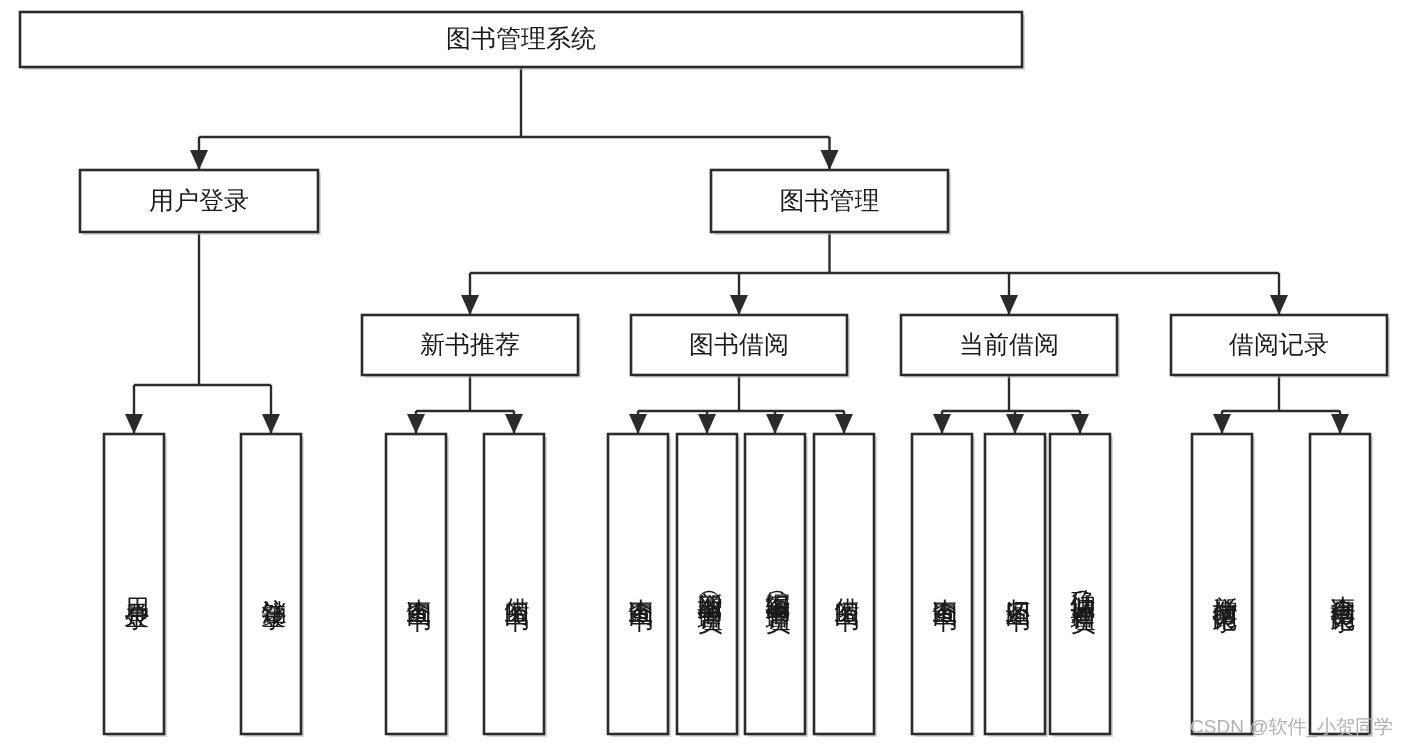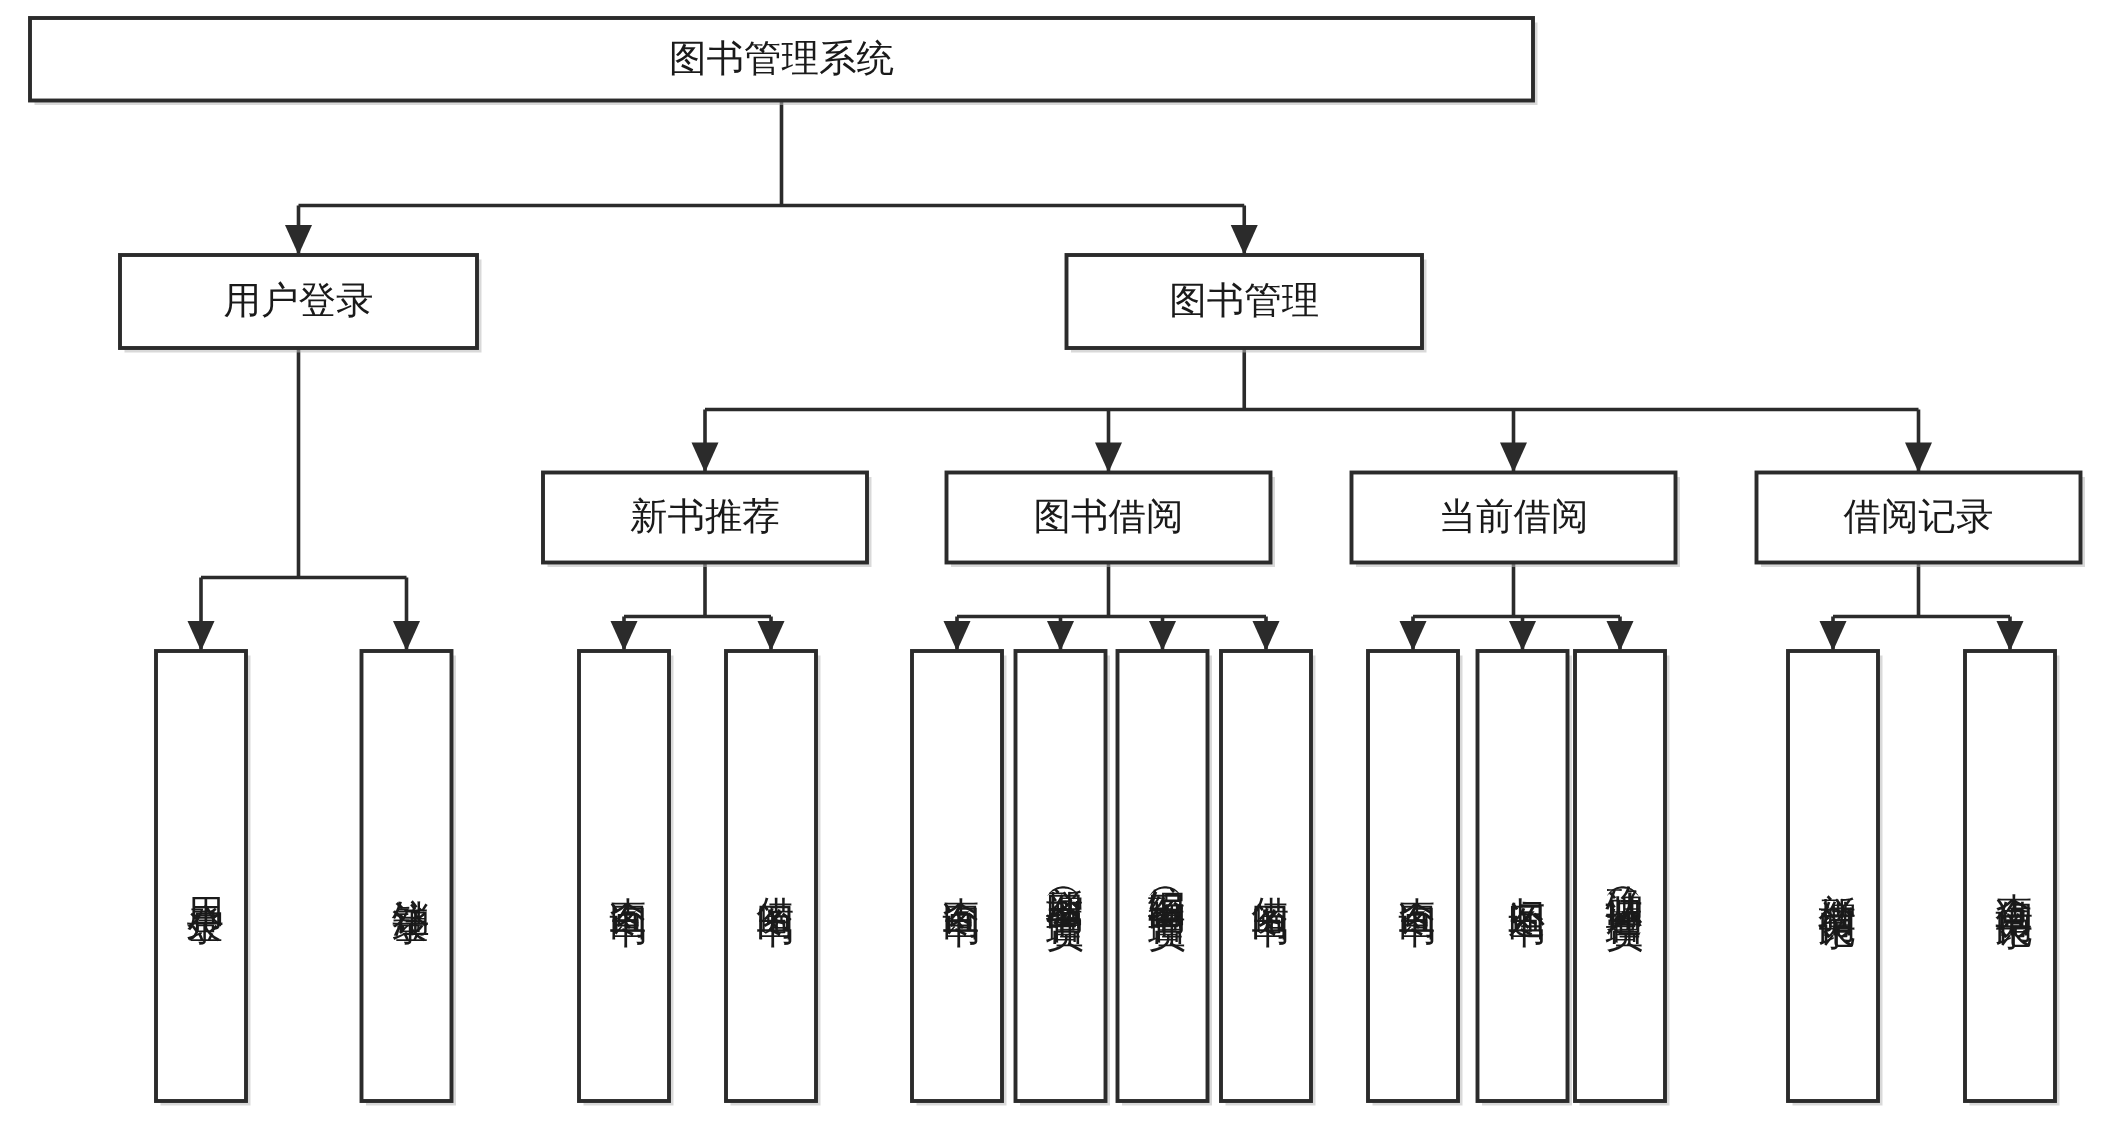--- a/index.html
+++ b/index.html
@@ -231,13 +231,14 @@
           <rect x="1192" y="434" width="60" height="300" class="node-box"></rect>
           <text x="1223" y="584" class="node-label-v">新增借阅记录</text>
         </g>
         <g>
           <rect x="1313" y="437" width="60" height="300" class="node-shadow"></rect>
           <rect x="1310" y="434" width="60" height="300" class="node-box"></rect>
           <text x="1341" y="584" class="node-label-v">查询借阅记录</text>
         </g>
       </g>
   </svg>
+  <div class="watermark-text">CSDN @软件_小贺同学</div>
 </div>
 
 </body></html>

